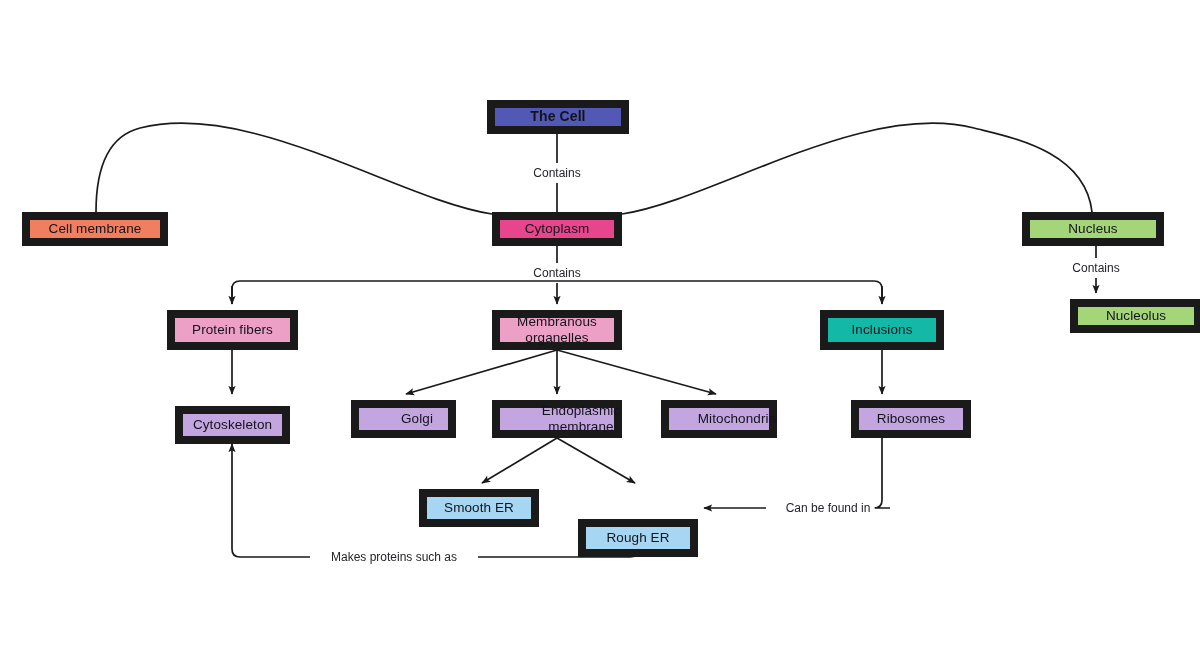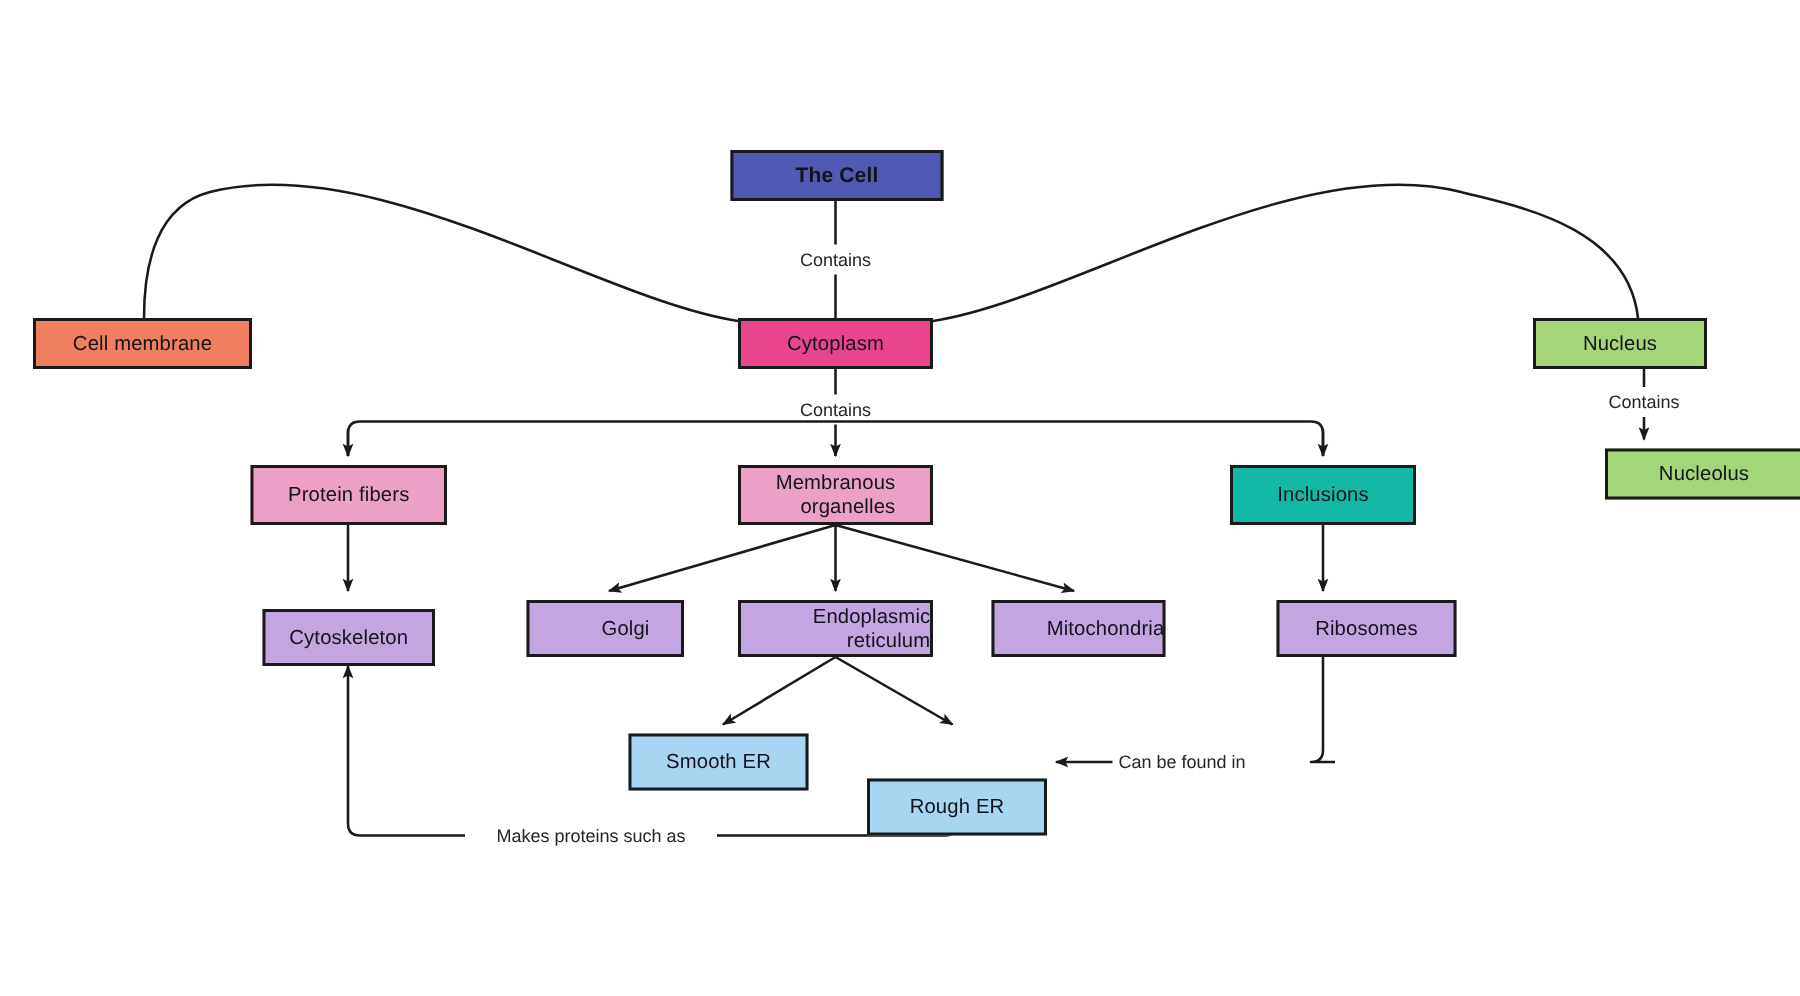--- a/index.html
+++ b/index.html
@@ -21,25 +21,25 @@
     position: absolute;
     left: 0;
     top: 0;
     width: 1200px;
     height: 664px;
     pointer-events: none;
   }
   .node {
     position: absolute;
     box-sizing: border-box;
-    border: 2px solid #c4b5fd;
+    border: 8px solid #c4b5fd;
     display: flex;
     align-items: center;
     justify-content: center;
-    text-align: right;
+    text-align: center;
     color: #13131a;
     font-size: 13.5px;
     line-height: 1.22;
     letter-spacing: 0.1px;
     z-index: 3;
   }
   .node.bold {
     font-weight: bold;
     font-size: 14px;
   }
@@ -106,21 +106,21 @@
   <div class="nodes">
     <div class="node bold" style="left: 487px; top: 100px; width: 142px; height: 34px; background: rgb(81, 89, 181); border-color: rgb(26, 26, 26);">
         <span>The Cell</span>
       </div>
     <div class="node" style="left: 22px; top: 212px; width: 146px; height: 34px; background: rgb(240, 127, 95); border-color: rgb(26, 26, 26);">
         <span>Cell membrane</span>
       </div>
     <div class="node" style="left: 492px; top: 212px; width: 130px; height: 34px; background: rgb(232, 70, 140); border-color: rgb(26, 26, 26);">
         <span>Cytoplasm</span>
       </div>
-    <div class="node" style="left: 1022px; top: 212px; width: 116px; height: 34px; background: rgb(164, 213, 120); border-color: rgb(26, 26, 26);">
+    <div class="node" style="left: 1022px; top: 212px; width: 142px; height: 34px; background: rgb(164, 213, 120); border-color: rgb(26, 26, 26);">
         <span>Nucleus</span>
       </div>
     <div class="node" style="left: 1030px; top: 299px; width: 132px; height: 34px; background: rgb(164, 213, 120); border-color: rgb(26, 26, 26); margin-left: 40px;">
         <span>Nucleolus</span>
       </div>
     <div class="node" style="left: 167px; top: 310px; width: 131px; height: 40px; background: rgb(237, 160, 198); border-color: rgb(26, 26, 26);">
         <span>Protein fibers</span>
       </div>
     <div class="node" style="left: 492px; top: 310px; width: 130px; height: 40px; background: rgb(237, 160, 198); border-color: rgb(26, 26, 26);">
         <span>
@@ -133,38 +133,38 @@
       </div>
     <div class="node" style="left: 175px; top: 406px; width: 115px; height: 38px; background: rgb(195, 166, 224); border-color: rgb(26, 26, 26);">
         <span>Cytoskeleton</span>
       </div>
     <div class="node" style="left: 351px; top: 400px; width: 105px; height: 38px; background: rgb(195, 166, 224); border-color: rgb(26, 26, 26); padding-left: 27px;">
         <span>Golgi</span>
       </div>
     <div class="node" style="left: 492px; top: 400px; width: 130px; height: 38px; background: rgb(195, 166, 224); border-color: rgb(26, 26, 26); padding-left: 48px;">
         <span>
           <span style="display:block">Endoplasmic</span>
-          <span style="display:block">reticulum</span>
+          <span style="display:block">membrane</span>
         </span>
       </div>
     <div class="node" style="left: 661px; top: 400px; width: 116px; height: 38px; background: rgb(195, 166, 224); border-color: rgb(26, 26, 26); padding-left: 36px;">
         <span>Mitochondria</span>
       </div>
     <div class="node" style="left: 822px; top: 400px; width: 120px; height: 38px; background: rgb(195, 166, 224); border-color: rgb(26, 26, 26); margin-left: 29px;">
         <span>Ribosomes</span>
       </div>
     <div class="node" style="left: 419px; top: 489px; width: 120px; height: 38px; background: rgb(166, 214, 242); border-color: rgb(26, 26, 26);">
         <span>Smooth ER</span>
       </div>
     <div class="node" style="left: 578px; top: 489px; width: 120px; height: 38px; background: rgb(166, 214, 242); border-color: rgb(26, 26, 26); margin-top: 30px;">
         <span>Rough ER</span>
       </div>
   </div>
 
   <div class="labels">
     <div class="edge-label" style="left: 557px; top: 173px;">Contains</div>
     <div class="edge-label" style="left: 557px; top: 273px;">Contains</div>
     <div class="edge-label" style="left: 1096px; top: 268px;">Contains</div>
-    <div class="edge-label" style="left: 788px; top: 508px;">Can be found in</div>
+    <div class="edge-label" style="left: 828px; top: 508px;">Can be found in</div>
     <div class="edge-label" style="left: 394px; top: 557px;">Makes proteins such as</div>
   </div>
 
 </div>
 
 </body></html>

